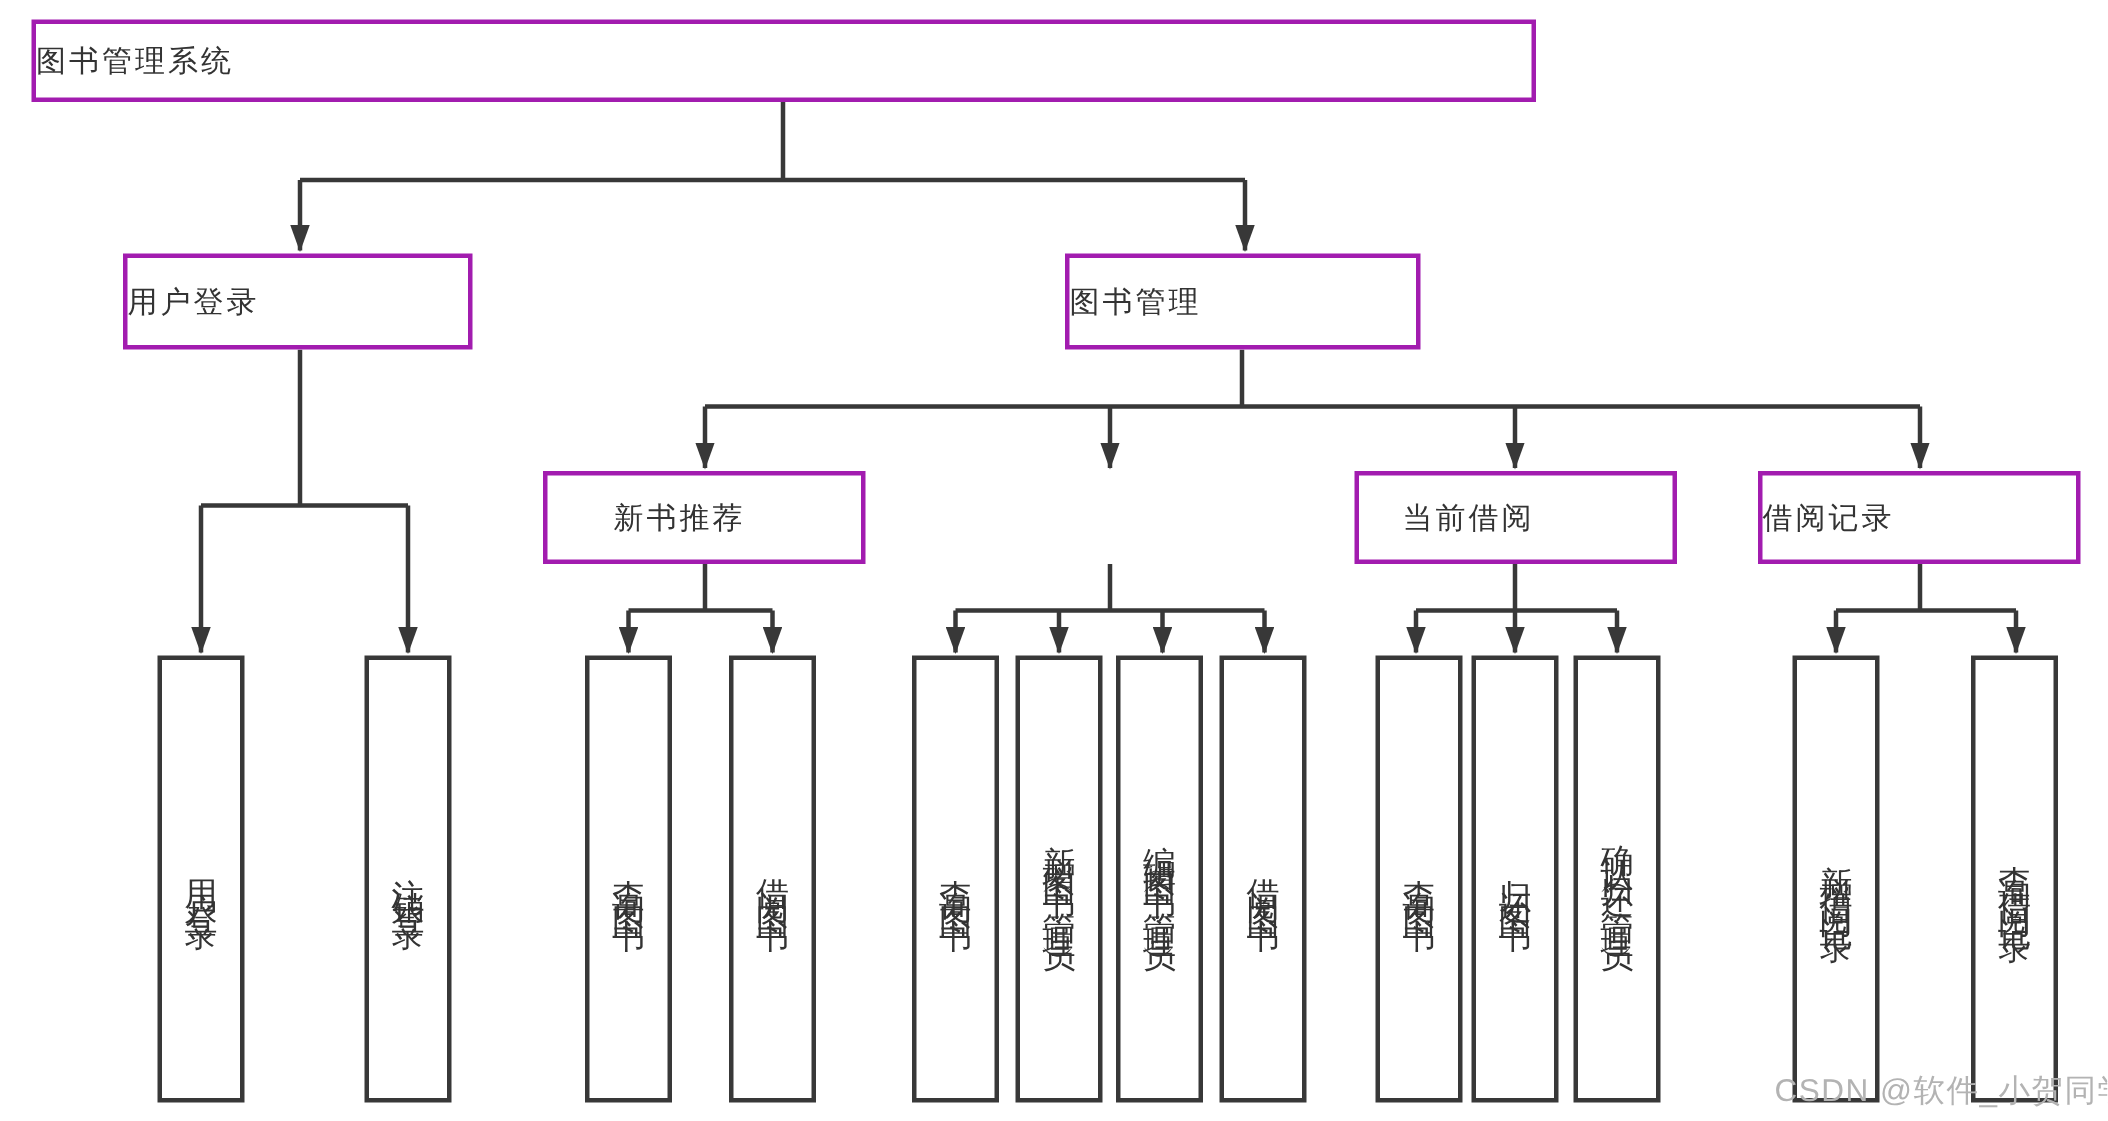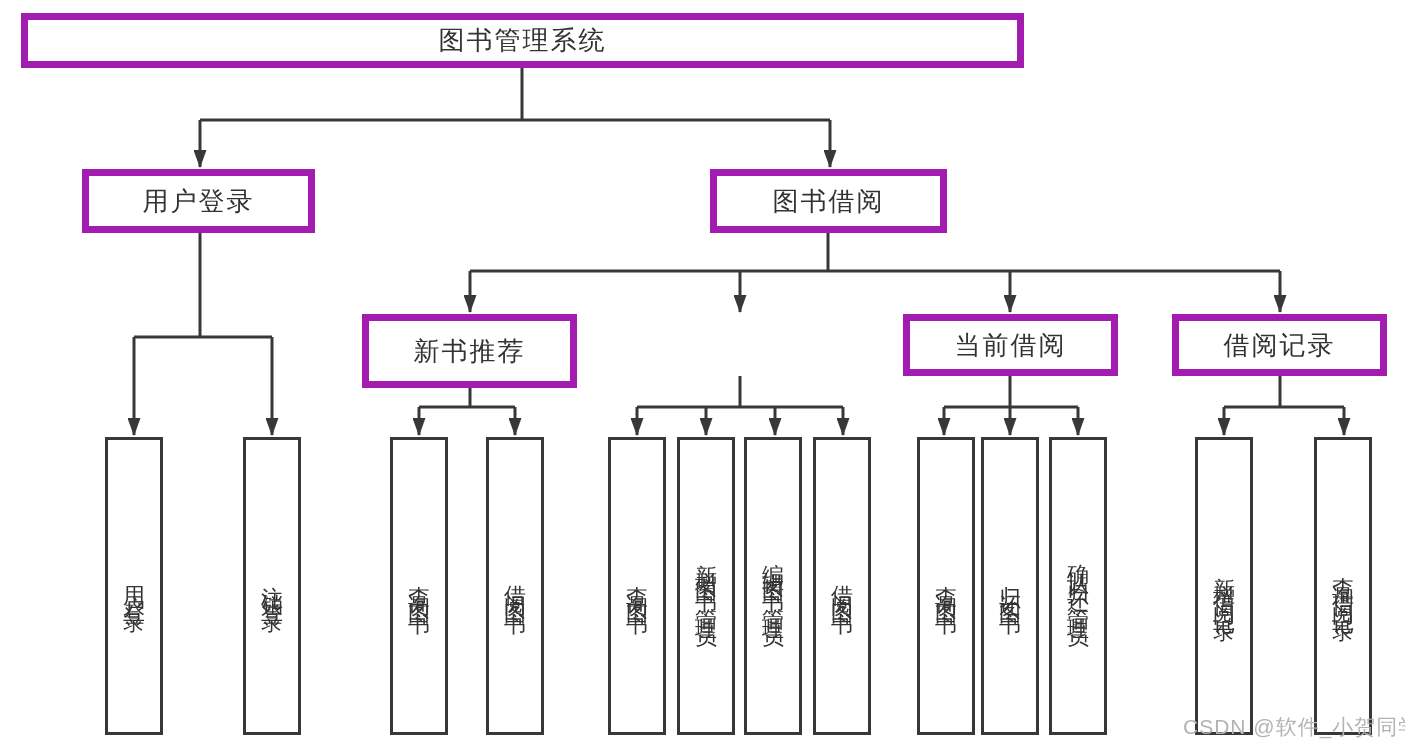--- a/index.html
+++ b/index.html
@@ -18,27 +18,26 @@
   .wires {
     position: absolute;
     left: 0;
     top: 0;
     width: 1405px;
     height: 747px;
   }
   .node {
     position: absolute;
     box-sizing: border-box;
-    border: 7px solid #a21caf;
+    border: 3px solid #a21caf;
     background: #ffffff;
     display: flex;
     align-items: center;
-    justify-content: center;
     color: #333333;
-    font-size: 26px;
+    font-size: 20px;
     letter-spacing: 2px;
     white-space: nowrap;
   }
   .vnode {
     position: absolute;
     box-sizing: border-box;
     border: 3px solid #383838;
     background: #ffffff;
     display: flex;
     align-items: center;
@@ -107,27 +106,27 @@
   </svg>
 
   <div class="node" style="left:21px; top:13px; width:1003px; height:55px;">
     <span>图书管理系统</span>
   </div>
 
   <div class="node" style="left:82px; top:169px; width:233px; height:64px;">
     <span>用户登录</span>
   </div>
   <div class="node" style="left:710px; top:169px; width:237px; height:64px;">
-    <span>图书借阅</span>
+    <span>图书管理</span>
   </div>
 
-  <div class="node" style="left:362px; top:314px; width:215px; height:74px;">
+  <div class="node" style="left:362px; top:314px; width:215px; height:62px;padding-left:44px;">
     <span>新书推荐</span>
   </div>
-  <div class="node" style="left:903px; top:314px; width:215px; height:62px;">
+  <div class="node" style="left:903px; top:314px; width:215px; height:62px;padding-left:29px;">
     <span>当前借阅</span>
   </div>
   <div class="node" style="left:1172px; top:314px; width:215px; height:62px;">
     <span>借阅记录</span>
   </div>
 
   <div class="vnode" style="left:105px; top:437px; width:58px; height:298px;">
     <span class="vtext">用户登录</span>
   </div>
   <div class="vnode" style="left:243px; top:437px; width:58px; height:298px;">

